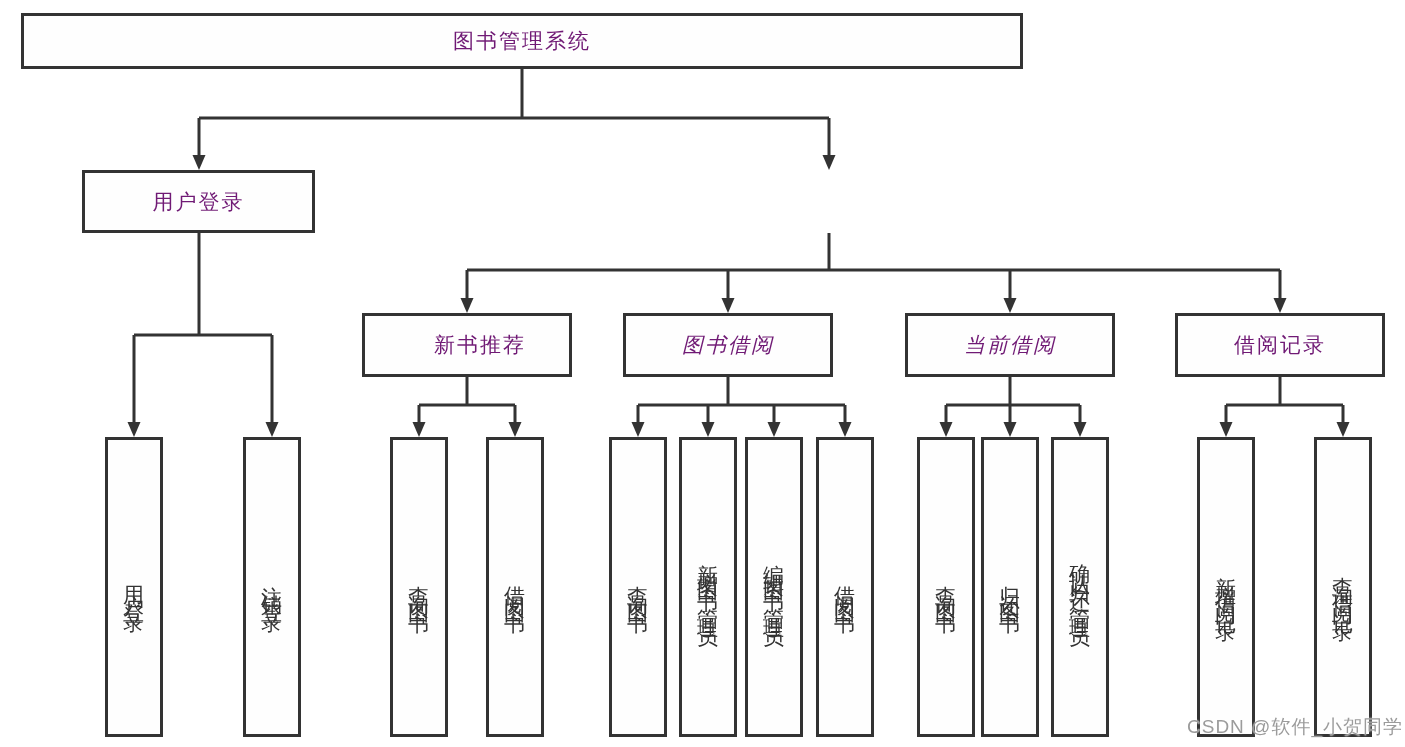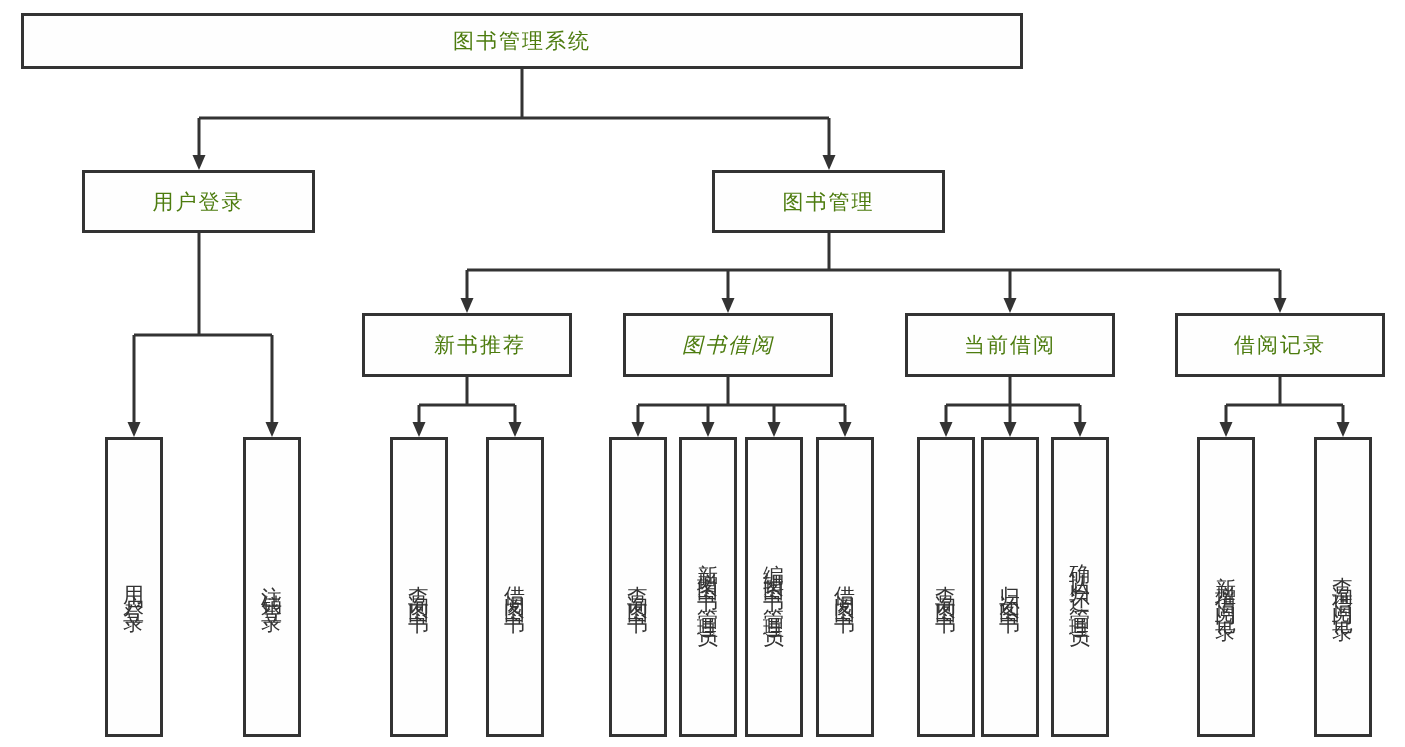--- a/index.html
+++ b/index.html
@@ -23,21 +23,21 @@
     pointer-events: none;
   }
   .box {
     position: absolute;
     box-sizing: border-box;
     border: 3px solid #333333;
     background: #fefefe;
     display: flex;
     align-items: center;
     justify-content: center;
-    color: #4d7c0f;
+    color: #701a75;
     font-size: 21px;
     letter-spacing: 2px;
     text-align: center;
     z-index: 2;
   }
   .vbox {
     position: absolute;
     box-sizing: border-box;
     border: 3px solid #333333;
     background: #fefefe;
@@ -54,21 +54,21 @@
     letter-spacing: 9px;
     line-height: 1;
     white-space: nowrap;
   }
   
   #node-root          { left: 21px;   top: 13px;  width: 1002px; height: 56px; }
   #node-user-login    { left: 82px;   top: 170px; width: 233px;  height: 63px; }
   #node-book-mgmt     { left: 712px;  top: 170px; width: 233px;  height: 63px; }
   #node-new-book      { left: 362px;  top: 313px; width: 210px;  height: 64px; padding-left: 26px; }
   #node-book-borrow   { left: 623px;  top: 313px; width: 210px;  height: 64px; font-style: italic; }
-  #node-current-borrow{ left: 905px;  top: 313px; width: 210px;  height: 64px; }
+  #node-current-borrow{ left: 905px;  top: 313px; width: 210px;  height: 64px; font-style: italic; }
   #node-borrow-record { left: 1175px; top: 313px; width: 210px;  height: 64px; font-family: Liberation Mono, monospace; }
   .leaf { top: 437px; width: 58px; height: 300px; }
   #leaf-a1 { left: 105px; }
   #leaf-a2 { left: 243px; }
   #leaf-b1 { left: 390px; }
   #leaf-b2 { left: 486px; }
   #leaf-c1 { left: 609px; }
   #leaf-c2 { left: 679px; }
   #leaf-c3 { left: 745px; }
   #leaf-c4 { left: 816px; }
@@ -130,21 +130,20 @@
       <polygon points="1003.5,422 1016.5,422 1010,437"></polygon>
       <polygon points="1073.5,422 1086.5,422 1080,437"></polygon>
       <polygon points="1219.5,422 1232.5,422 1226,437"></polygon>
       <polygon points="1336.5,422 1349.5,422 1343,437"></polygon>
     </g>
   </svg>
 
   <div class="box" id="node-root">图书管理系统</div>
 
   <div class="box" id="node-user-login">用户登录</div>
-  <div class="box" id="node-book-mgmt">图书管理</div>
 
   <div class="box" id="node-new-book">新书推荐</div>
   <div class="box" id="node-book-borrow">图书借阅</div>
   <div class="box" id="node-current-borrow">当前借阅</div>
   <div class="box" id="node-borrow-record">借阅记录</div>
 
   <div class="vbox leaf" id="leaf-a1">
     <span>用户登录</span>
   </div>
   <div class="vbox leaf" id="leaf-a2">
@@ -181,14 +180,15 @@
     <span>确认归还（管理员）</span>
   </div>
 
   <div class="vbox leaf" id="leaf-e1">
     <span>新增借阅记录</span>
   </div>
   <div class="vbox leaf" id="leaf-e2">
     <span>查询借阅记录</span>
   </div>
 
+  <div id="watermark">CSDN @软件_小贺同学</div>
 
 </div>
 
 </body></html>

